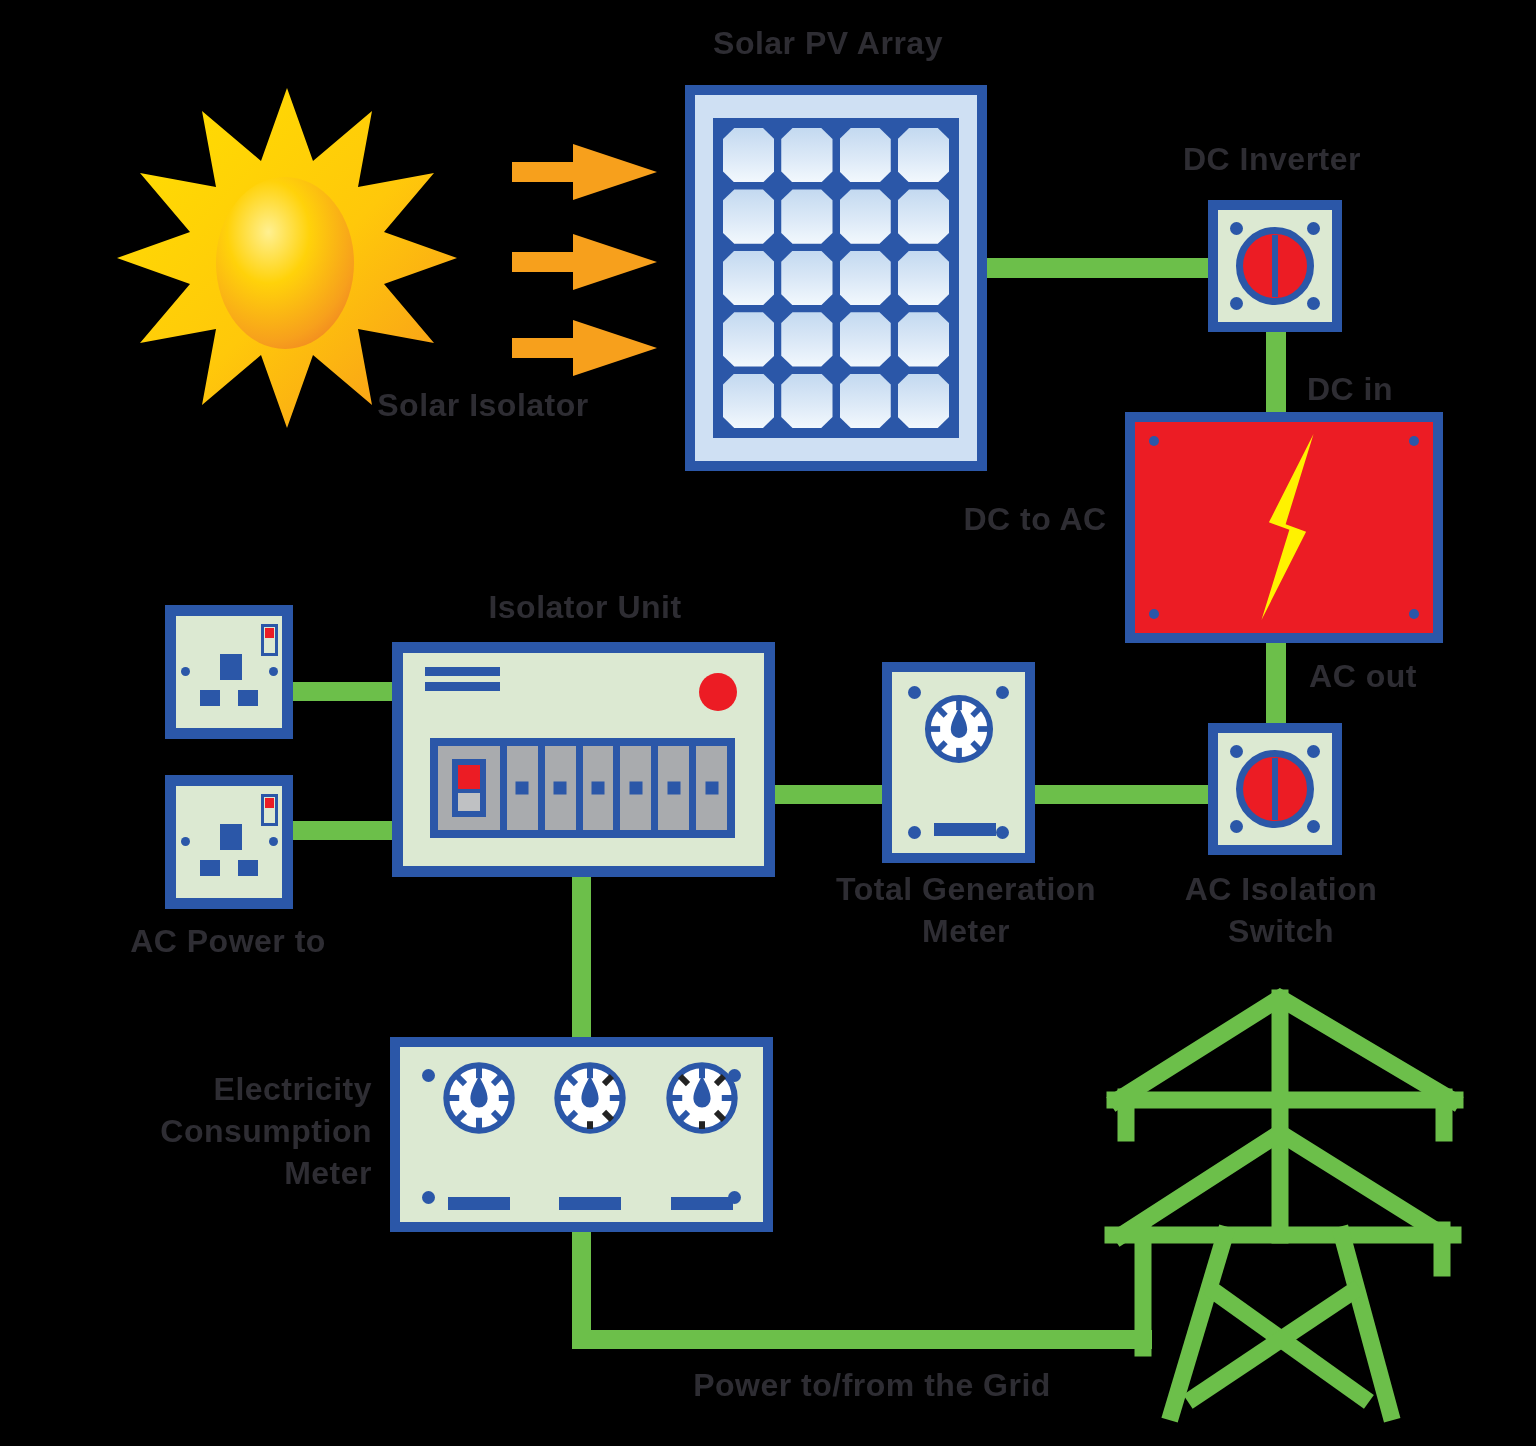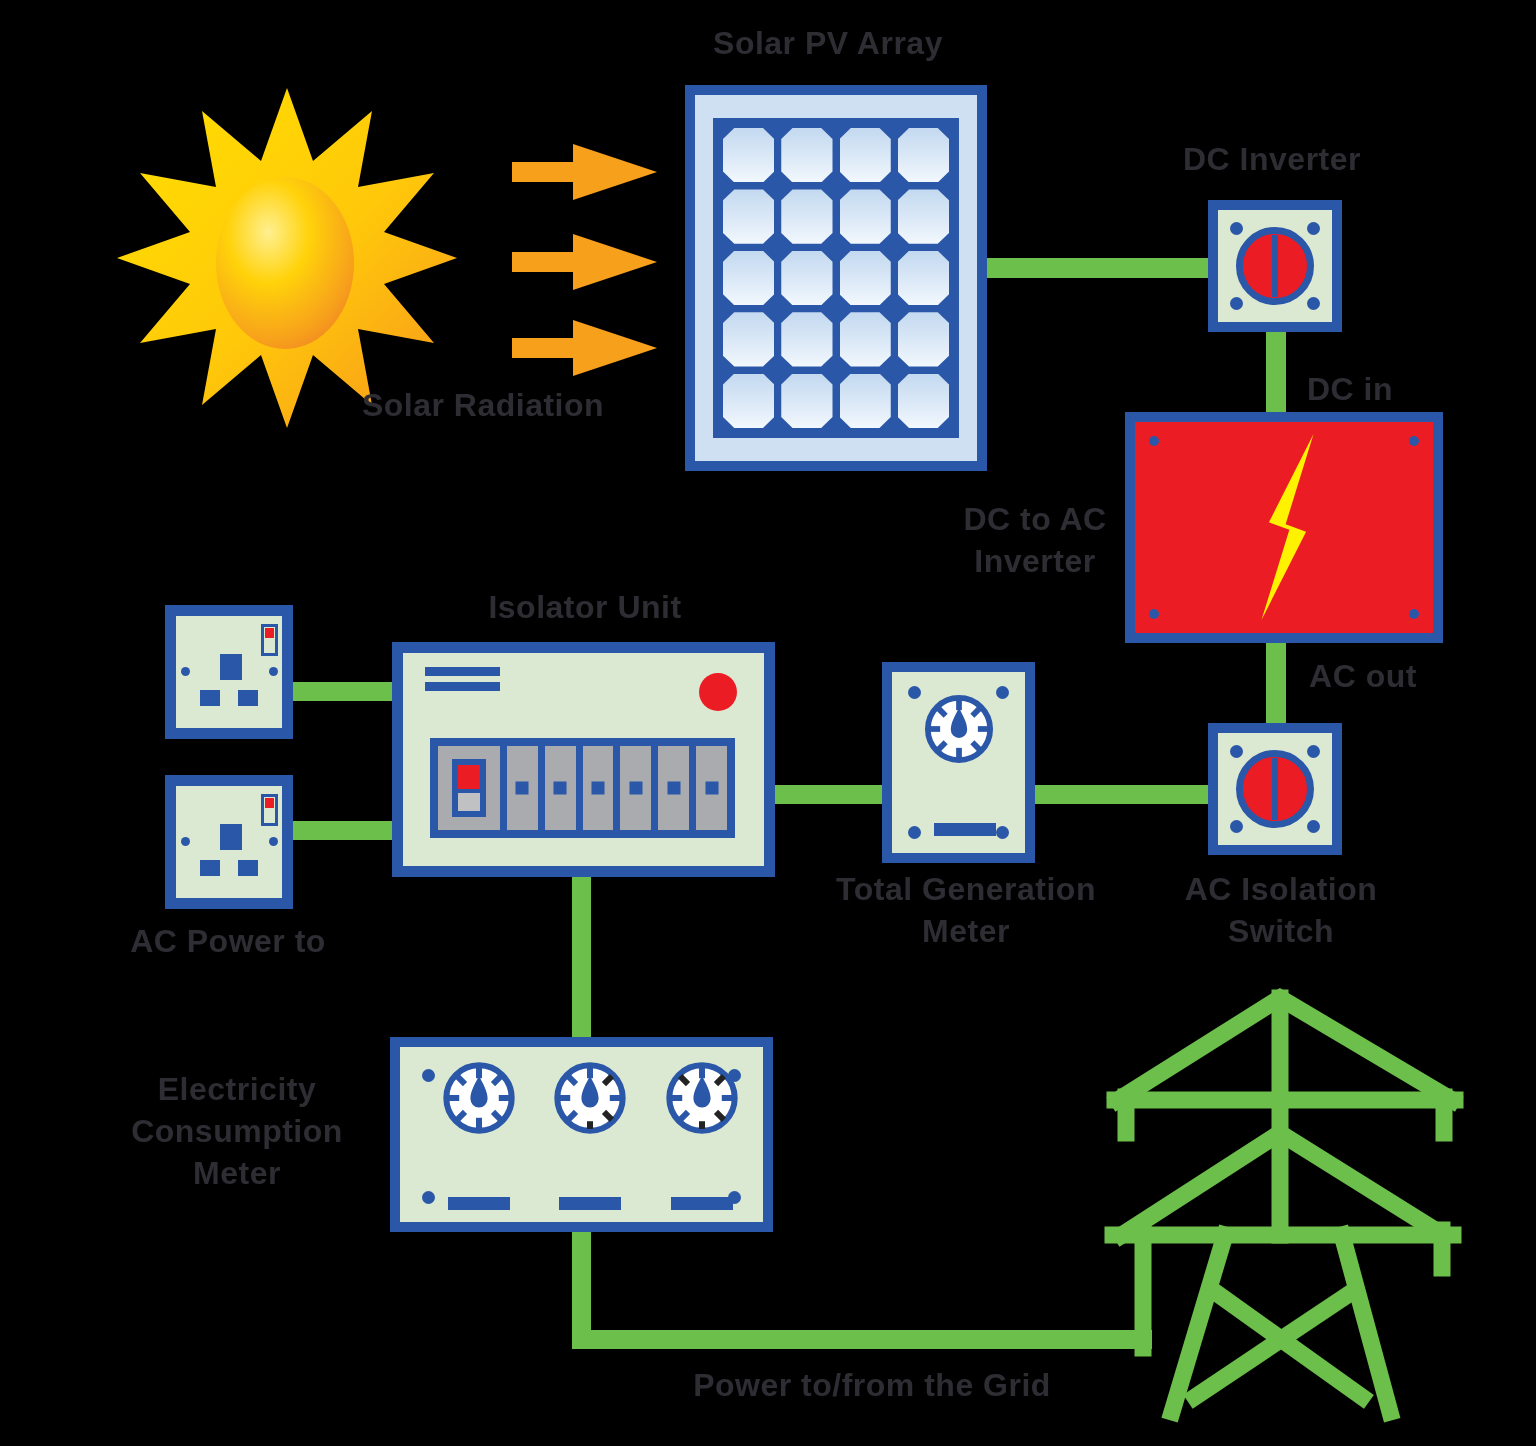--- a/index.html
+++ b/index.html
@@ -296,40 +296,39 @@
       <line x1="48" y1="245" x2="48" y2="363"></line>
       <line x1="347" y1="245" x2="347" y2="283"></line>
       <line x1="130" y1="250" x2="77" y2="427"></line>
       <line x1="247" y1="250" x2="295" y2="427"></line>
       <line x1="120" y1="307" x2="267" y2="412"></line>
       <line x1="257" y1="307" x2="100" y2="412"></line>
     </g>
   </svg>
 
   <div class="lbl" style="left:653px;top:22px;width:350px">Solar PV Array</div>
-  <div class="lbl" style="left:308px;top:384px;width:350px">Solar Radiation</div>
+  <div class="lbl" style="left:308px;top:384px;width:350px">Solar Isolator</div>
   <div class="lbl" style="left:1097px;top:138px;width:350px">DC Inverter</div>
   <div class="lbl" style="left:1307px;top:368px;width:160px;text-align:left">DC in</div>
   <div class="lbl" style="left:910px;top:498px;width:250px">
     <span>DC to AC</span>
-    <span>Inverter</span>
   </div>
   <div class="lbl" style="left:1283px;top:655px;width:160px">AC out</div>
   <div class="lbl" style="left:410px;top:586px;width:350px">Isolator Unit</div>
   <div class="lbl" style="left:791px;top:868px;width:350px">
     <span>Total Generation</span>
     <span>Meter</span>
   </div>
   <div class="lbl" style="left:1106px;top:868px;width:350px">
     <span>AC Isolation</span>
     <span>Switch</span>
   </div>
   <div class="lbl" style="left:53px;top:920px;width:350px">
     <span>AC Power to</span>
   </div>
-  <div class="lbl" style="left:102px;top:1068px;width:270px;">
+  <div class="lbl" style="left:102px;top:1068px;width:270px;text-align:right">
     <span>Electricity</span>
     <span>Consumption</span>
     <span>Meter</span>
   </div>
   <div class="lbl" style="left:647px;top:1364px;width:450px">Power to/from the Grid</div>
 
 </div>
 
 </body></html>

